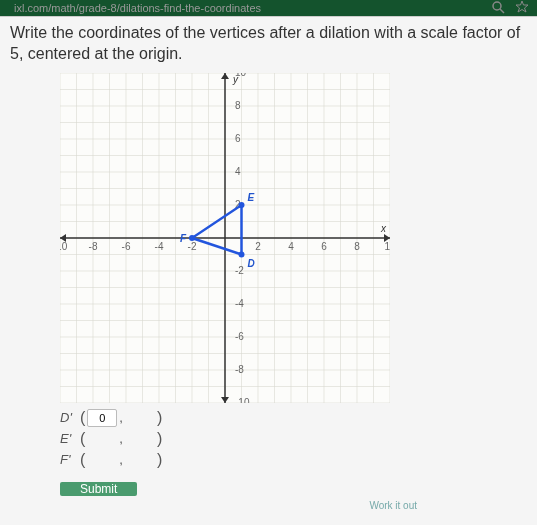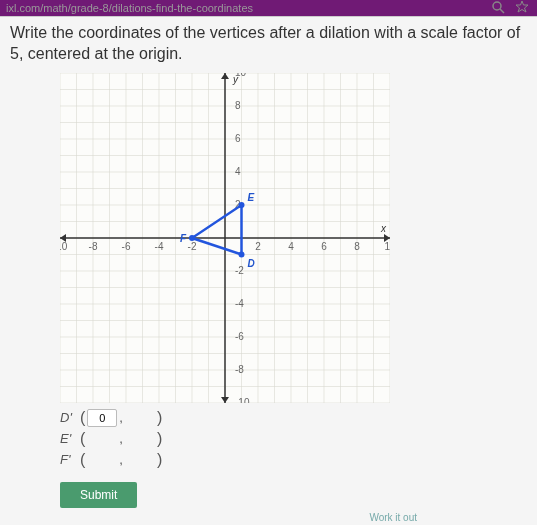--- a/index.html
+++ b/index.html
@@ -7,22 +7,22 @@
     font-family: Arial, sans-serif;
     background: #f5f5f5;
     width: 537px;
     height: 525px;
     overflow: hidden;
     position: relative;
   }
   .url-bar {
     color: #999;
     font-size: 11px;
-    padding: 2px 6px;
-    background: #701a75;
+    padding: 2px 14px;
+    background: #14532d;
     border-bottom: 1px solid #ccc;
   }
   .search-area {
     position: absolute;
     top: 0;
     right: 8px;
     display: flex;
     gap: 10px;
     color: #888;
   }
@@ -66,28 +66,28 @@
   .blank-slot {
     width: 30px;
     height: 18px;
     display: inline-block;
   }
   .submit-btn {
     margin: 10px 0 0 60px;
     background: #4a9b6e;
     color: #fff;
     border: none;
-    padding: 6px 20px;
+    padding: 0 20px;
     font-size: 12px;
     border-radius: 2px;
     cursor: pointer;
   }
   .footer-link {
     position: absolute;
-    bottom: 2px;
+    bottom: 14px;
     right: 120px;
     color: #7aa;
     font-size: 10px;
     margin-top: 28px;
   }
   .tick-label { font-size: 10px; fill: #666; }
   .axis-label { font-size: 10px; fill: #333; font-style: italic; }
   .vertex-label { font-size: 10px; fill: #2255cc; font-style: italic; font-weight: bold; }
 </style>
 </head>

